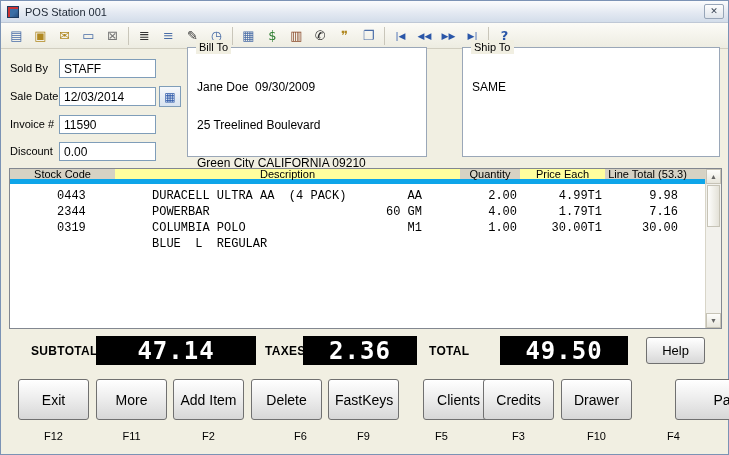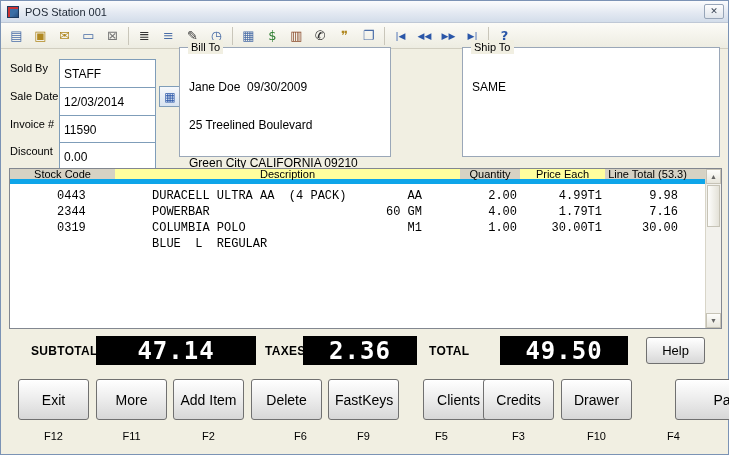--- a/index.html
+++ b/index.html
@@ -14,21 +14,21 @@
   .close-btn{margin-left:auto;width:20px;height:15px;border:1px solid #97a5b8;border-radius:2px;
     background:linear-gradient(#fdfdfd,#e0e5ec);font-size:9px;line-height:1;color:#3a4656;padding:0;cursor:default;}
   
   .toolbar{position:absolute;left:0;top:22px;right:0;height:26px;display:flex;align-items:center;gap:1px;
     padding:2px 4px;background:linear-gradient(#fcfbf7,#edece1);border-bottom:1px solid #d1cec0;}
   .tool-btn{width:23px;height:21px;border:1px solid transparent;background:transparent;padding:0;cursor:default;
     display:flex;align-items:center;justify-content:center;font-family:"DejaVu Sans",sans-serif;}
   .tool-sep{width:1px;height:18px;background:#c9c6ba;margin:0 3px;}
   
   .fld-label{position:absolute;left:9px;font-size:11px;color:#000;}
-  .fld{position:absolute;left:58px;width:97px;height:29px;border:1px solid #7f9db9;background:#fff;
+  .fld{position:absolute;left:58px;width:97px;height:19px;border:1px solid #7f9db9;background:#fff;
     font-size:12px;padding:1px 4px;font-family:"Liberation Sans",sans-serif;color:#000;}
   .cal-btn{position:absolute;left:158px;top:85px;width:22px;height:21px;border:1px solid #7f9db9;
     background:linear-gradient(#f6f8fb,#d8e3f0);font-size:12px;color:#2a56a8;padding:0;cursor:default;
     display:flex;align-items:center;justify-content:center;}
   
   .groupbox{position:absolute;border:1px solid #9aa7b8;background:#fff;}
   .gb-label{position:absolute;top:-8px;left:8px;background:#f1efe2;font-size:11px;line-height:14px;padding:0 3px;color:#000;}
   .gb-body{padding:9px 9px;font-size:12px;line-height:16px;color:#000;}
   .gb-line{white-space:pre;margin-top:22px;}
   .gb-cust{margin-top:16px;}
@@ -111,21 +111,21 @@
   <span class="fld-label" style="top:89px">Sale Date</span>
   <input class="fld" style="top: 86px;" readonly="" value="12/03/2014">
   <button class="cal-btn">
       <span>▦</span>
     </button>
   <span class="fld-label" style="top:117px">Invoice #</span>
   <input class="fld" style="top: 114px;" readonly="" value="11590">
   <span class="fld-label" style="top:144px">Discount</span>
   <input class="fld" style="top: 141px;" readonly="" value="0.00">
 
-  <div class="groupbox" style="left:178px;top:46px;width:212px;height:110px">
+  <div class="groupbox" style="left:186px;top:46px;width:240px;height:110px">
     <span class="gb-label">Bill To</span>
     <div class="gb-body">
       <div class="gb-line">Jane Doe  09/30/2009</div>
       <div class="gb-line">25 Treelined Boulevard</div>
       <div class="gb-line">Green City CALIFORNIA 09210</div>
       <div class="gb-line gb-cust">Cust #TST1006</div>
     </div>
   </div>
 
   <div class="groupbox" style="left:461px;top:46px;width:258px;height:110px">

